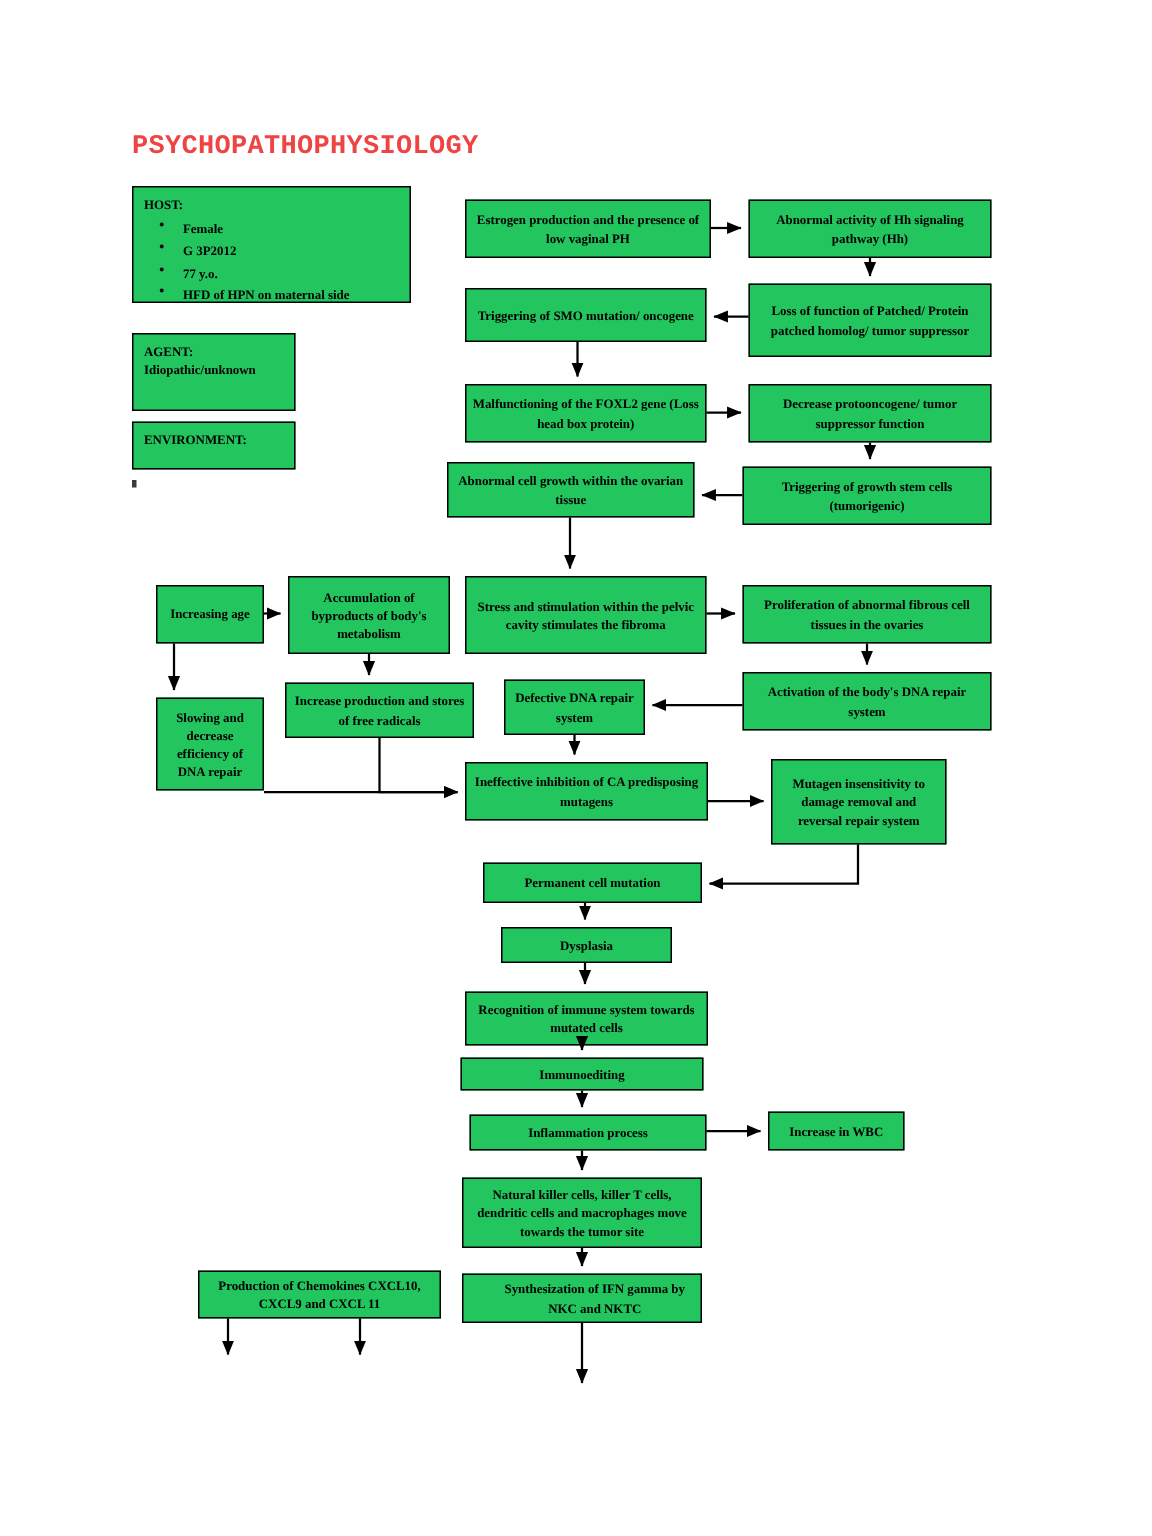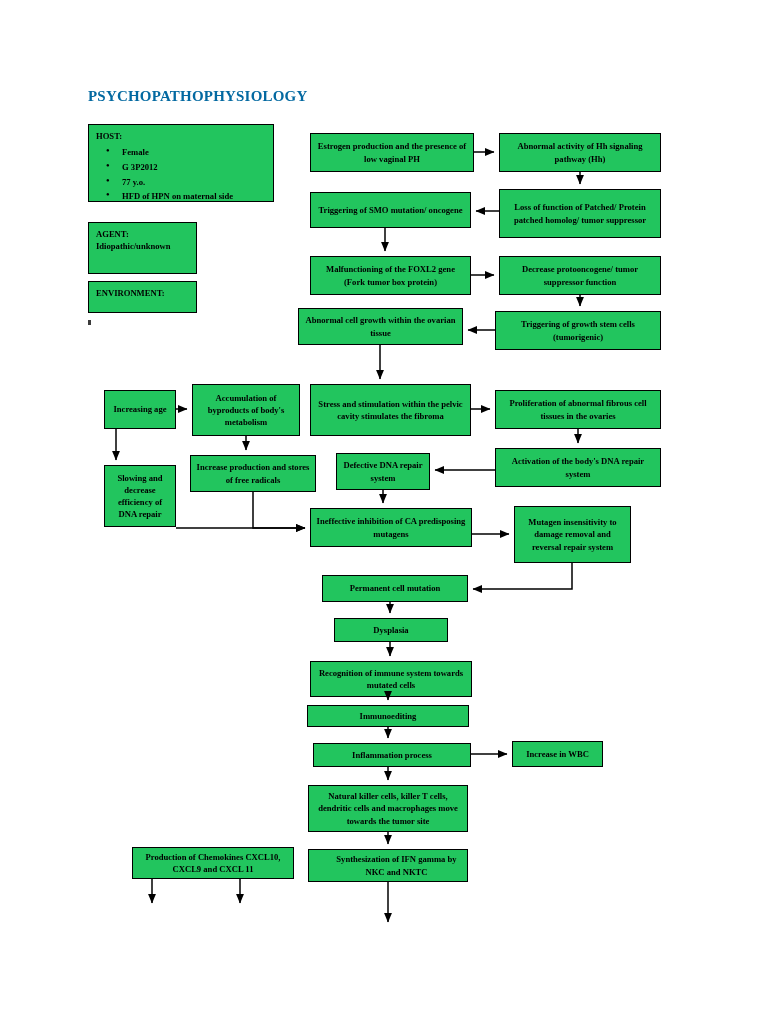--- a/index.html
+++ b/index.html
@@ -1,20 +1,20 @@
 <!DOCTYPE html>
 <html><head>
 <meta charset="utf-8">
 <style>
   html,body{margin:0;padding:0;background:#ffffff;}
   body{width:768px;height:1024px;position:relative;overflow:hidden;
        font-family:"Liberation Serif","DejaVu Serif",serif;color:#000;}
   #canvas{position:absolute;left:0;top:0;width:768px;height:1024px;}
-  .title{position:absolute;left:88px;top:88px;font-family:Liberation Serif, serif;
-         font-weight:bold;font-size:15px;letter-spacing:.2px;color:#0369a1;}
+  .title{position:absolute;left:88px;top:88px;font-family:Liberation Mono, monospace;
+         font-weight:bold;font-size:18px;letter-spacing:.2px;color:#ef4444;}
   .node{position:absolute;box-sizing:border-box;border:1.2px solid #000;background:#22c55e;
         display:flex;align-items:center;justify-content:center;text-align:center;
         font-size:8.6px;line-height:1.42;font-weight:bold;padding:2px 4px;
         font-family:"Liberation Serif","DejaVu Serif",serif;}
   .node.left{justify-content:flex-start;align-items:flex-start;text-align:left;padding:5px 7px;}
   .node .inner{width:100%;}
   .hostlist{list-style:none;margin:4px 0 0 0;padding:0 0 0 26px;}
   .hostlist li{position:relative;margin:2.5px 0;font-weight:bold;font-size:8.6px;}
   .hostlist li:before{content:"\25CF";position:absolute;left:-16px;top:0;font-size:6px;line-height:1.5;}
   .stray{position:absolute;left:88px;top:320px;width:3px;height:5px;background:#3b3b3b;}
@@ -55,21 +55,21 @@
   <div class="stray"></div>
 
   <div class="node" style="left:310px;top:133px;width:164px;height:39px;">Estrogen production and the presence of low vaginal PH</div>
 
   <div class="node" style="left:499px;top:133px;width:162px;height:39px;">Abnormal activity of Hh signaling pathway (Hh)</div>
 
   <div class="node" style="left:310px;top:192px;width:161px;height:36px;">Triggering of SMO mutation/ oncogene</div>
 
   <div class="node" style="left:499px;top:189px;width:162px;height:49px;">Loss of function of Patched/ Protein patched homolog/ tumor suppressor</div>
 
-  <div class="node" style="left:310px;top:256px;width:161px;height:39px;">Malfunctioning of the FOXL2 gene (Fork tumor box protein)</div>
+  <div class="node" style="left:310px;top:256px;width:161px;height:39px;">Malfunctioning of the FOXL2 gene (Loss head box protein)</div>
 
   <div class="node" style="left:499px;top:256px;width:162px;height:39px;">Decrease protooncogene/ tumor suppressor function</div>
 
   <div class="node" style="left:298px;top:308px;width:165px;height:37px;">Abnormal cell growth within the ovarian tissue</div>
 
   <div class="node" style="left:495px;top:311px;width:166px;height:39px;">Triggering of growth stem cells (tumorigenic)</div>
 
   <div class="node" style="left:104px;top:390px;width:72px;height:39px;">Increasing age</div>
 
   <div class="node" style="left:192px;top:384px;width:108px;height:52px;">Accumulation of byproducts of body's metabolism</div>

